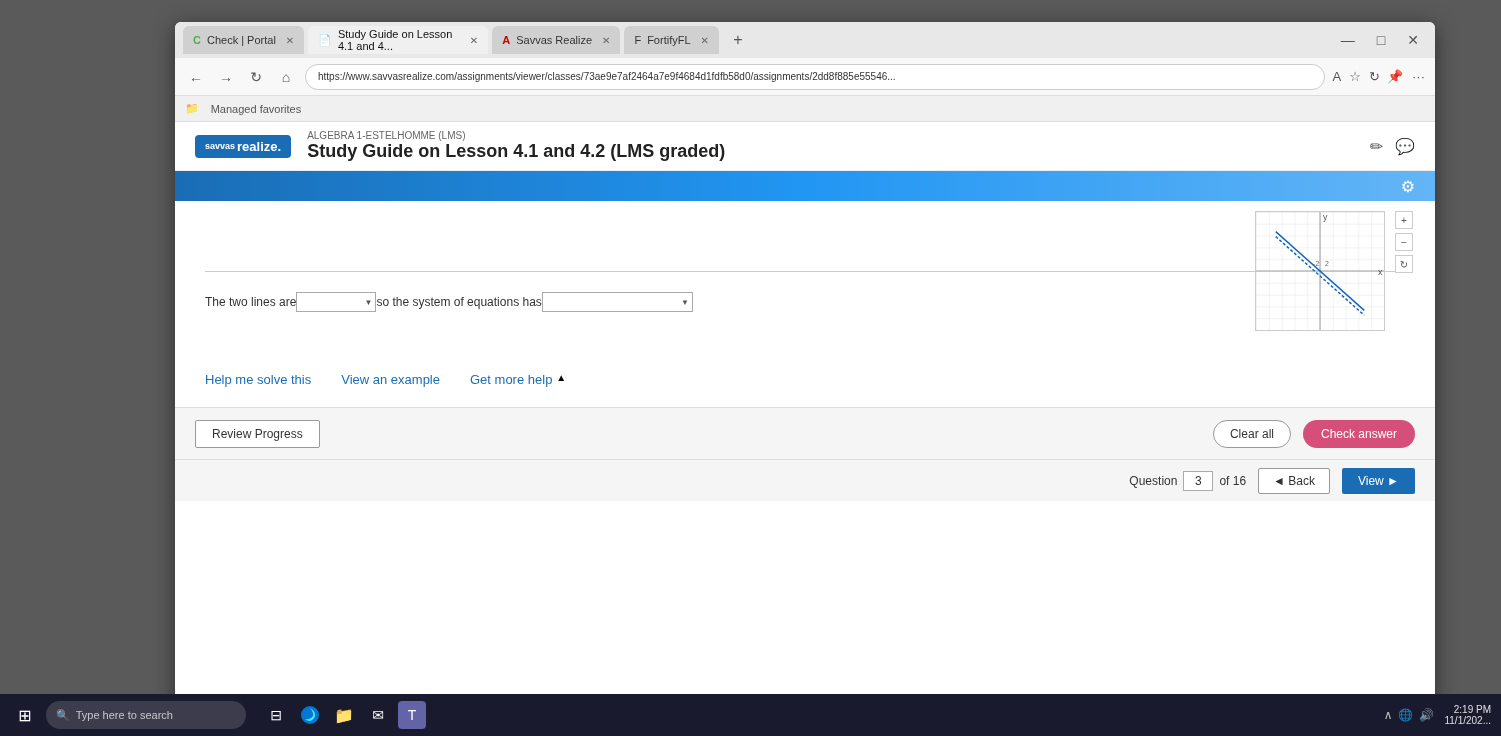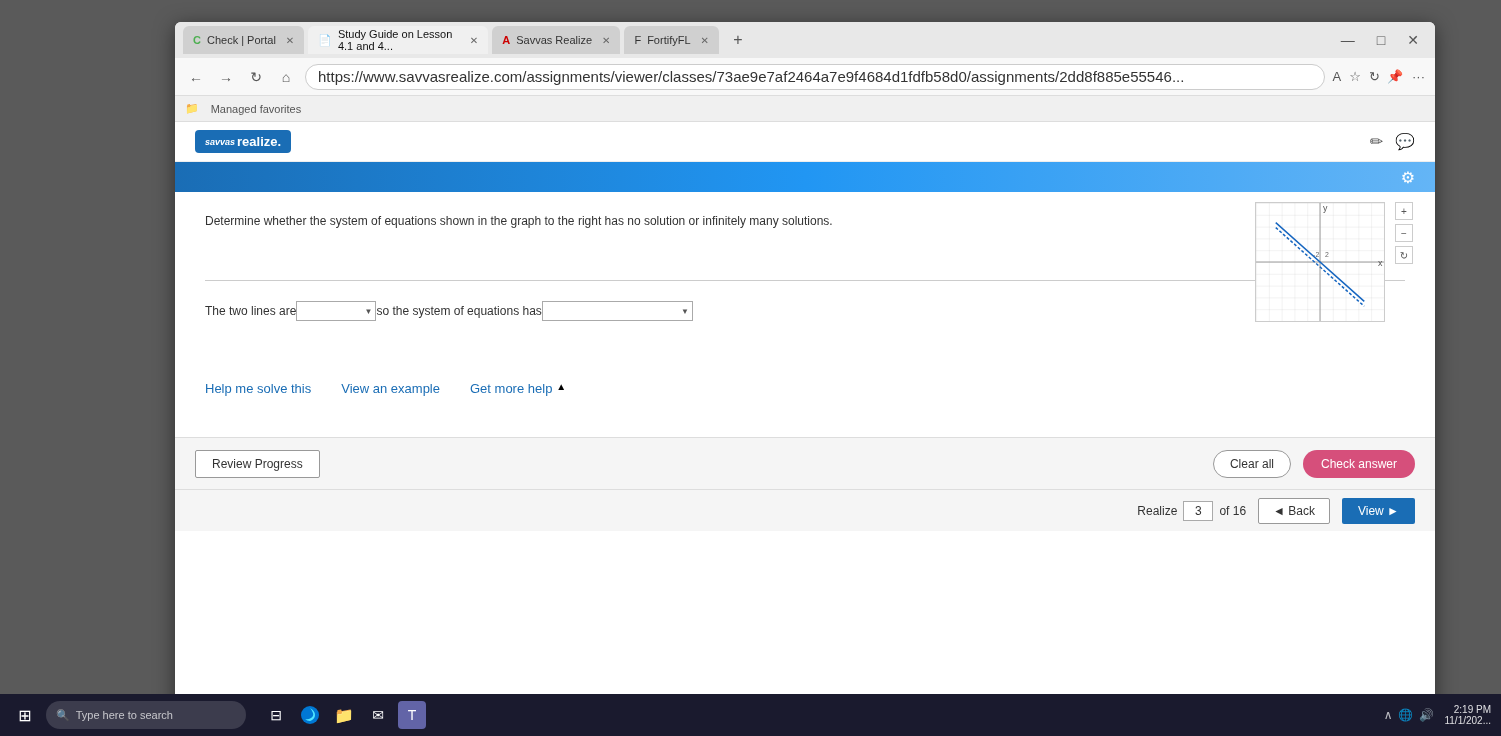--- a/index.html
+++ b/index.html
@@ -76,21 +76,21 @@
       color: #555;
       font-size: 14px;
       border-radius: 3px;
     }
     .address-input {
       flex: 1;
       height: 26px;
       border: 1px solid #ccc;
       border-radius: 13px;
       padding: 0 12px;
-      font-size: 15px;
+      font-size: 10px;
       color: #333;
       background: white;
       outline: none;
     }
     .bookmarks-bar {
       background: #f0f0f0;
       height: 26px;
       display: flex;
       align-items: center;
       padding: 0 10px;
@@ -254,21 +254,20 @@
     .chevron { font-size: 10px; }
 
     
     .bottom-bar {
       background: #f5f5f5;
       height: 52px;
       display: flex;
       align-items: center;
       padding: 0 20px;
       border-top: 1px solid #ddd;
-      margin-top: 21px;
     }
     .review-progress-btn {
       border: 1px solid #999;
       background: white;
       padding: 6px 16px;
       font-size: 12px;
       cursor: pointer;
       color: #333;
       border-radius: 2px;
     }
@@ -437,38 +436,41 @@
 
     <div class="bookmarks-bar">
       <span>📁</span>
       <span class="bookmark-item">Managed favorites</span>
     </div>
 
     <div class="content-area">
 
       <div class="savvas-header">
         <div class="savvas-logo">
-          <span style="font-size:9px;font-style:italic;">savvas</span>
+          <span style="font-size:9px;">savvas</span>
           <span class="realize-text">realize.</span>
+        </div>
+        <div class="header-title-section">
+          <div class="header-subtitle">ALGEBRA 1-ESTELHOMME (LMS)</div>
+          <div class="header-title">Study Guide on Lesson 4.1 and 4.2 (LMS graded)</div>
         </div>
         <div class="header-icons">
           <span style="cursor:pointer;">✏</span>
           <span style="cursor:pointer;">💬</span>
         </div>
       </div>
 
       <div class="progress-bar-section">
         <div style="position:absolute;right:20px;top:6px;">
           <span style="color:white;font-size:16px;cursor:pointer;">⚙</span>
         </div>
       </div>
 
       <div class="question-area">
 
-        <p class="question-text">Determine whether the system of equations shown in the graph to the right has no solution or infinitely many solutions.</p>
 
         <div class="graph-container">
           <svg class="graph-svg" viewBox="0 0 130 120">
 
             <defs>
               <pattern id="grid" width="13" height="12" patternUnits="userSpaceOnUse">
                 <path d="M 13 0 L 0 0 0 12" fill="none" stroke="#ccc" stroke-width="0.5"></path>
               </pattern>
             </defs>
             <rect width="130" height="120" fill="url(#grid)"></rect>
@@ -528,21 +530,21 @@
       <div class="bottom-bar">
         <button class="review-progress-btn">Review Progress</button>
         <div class="bottom-right">
           <button class="clear-all-btn">Clear all</button>
           <button class="check-answer-btn">Check answer</button>
         </div>
       </div>
 
       <div class="nav-bar">
         <div class="question-indicator">
-          <span>Realize</span>
+          <span>Question</span>
           <div class="question-num-box">3</div>
           <span>of 16</span>
         </div>
         <button class="back-btn">◄ Back</button>
         <button class="next-btn">View ►</button>
       </div>
 
     </div>
   </div>
 

